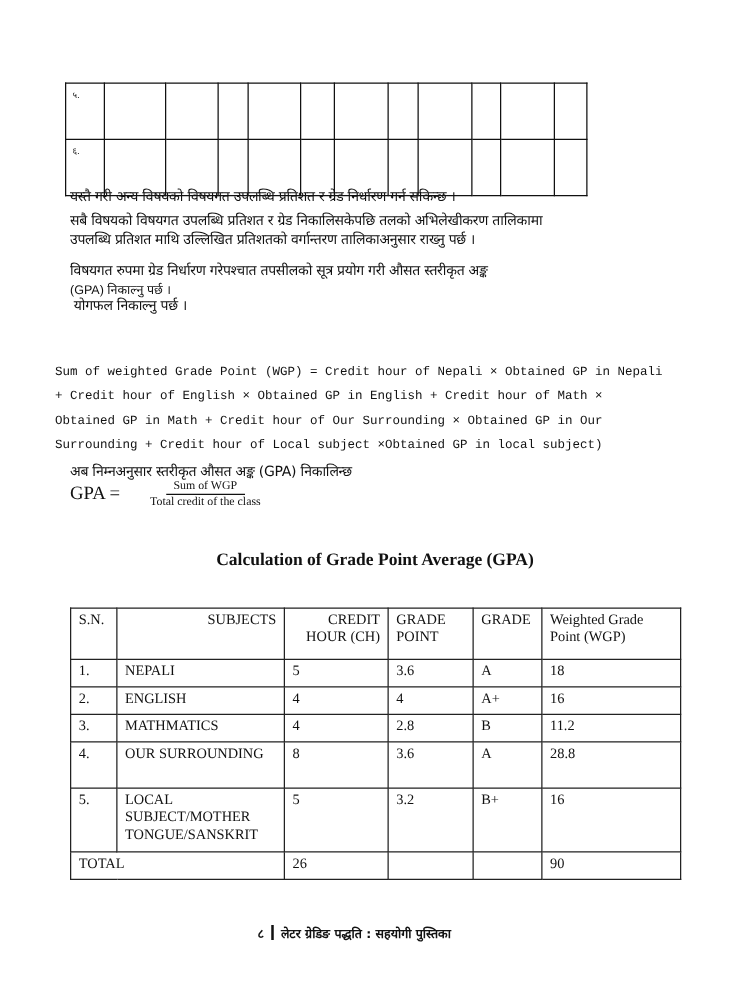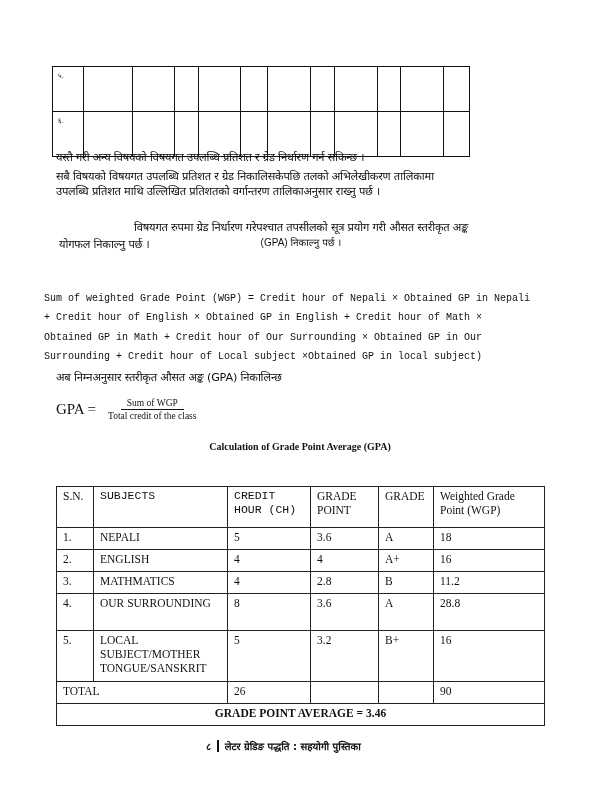--- a/index.html
+++ b/index.html
@@ -26,44 +26,44 @@
     letter-spacing: -0.2px;
   }
   .np .latin { font-family: Liberation Sans, sans-serif; font-size: 10px; letter-spacing: 0; }
 
   .en {
     position: absolute; left: 44px; width: 490px;
     font-family: Liberation Mono, monospace; font-size: 10px; line-height: 19.4px;
   }
 
   .formula {
-    position: absolute; left: 56px; top: 398px;
+    position: absolute; left: 56px; top: 384px;
     display: flex; align-items: center;
     font-family: "Liberation Serif", serif; font-size: 15px;
   }
-  .frac { display: inline-flex; flex-direction: column; align-items: center; margin-left: 8px; }
+  .frac { display: inline-flex; flex-direction: column; align-items: center; margin-left: 20px; }
   .frac .num { font-size: 9.5px; padding: 0 6px 1px; border-bottom: 1px solid #111; }
   .frac .den { font-size: 9.5px; padding: 1px 4px 0; }
 
   .table-title {
     position: absolute; left: 56px; width: 488px; top: 441px; text-align: center;
-    font-family: "Liberation Serif", serif; font-weight: bold; font-size: 10px;
+    font-family: "Liberation Serif", serif; font-weight: bold; font-size: 14px;
   }
 
   .gpa-table {
     position: absolute; left: 56px; top: 466px; width: 488px;
     border-collapse: collapse; table-layout: fixed;
     font-family: "Liberation Serif", serif; font-size: 11.5px; line-height: 14px; margin-top: 20px;
   }
   .gpa-table th, .gpa-table td {
     border: 1px solid #222; vertical-align: top; font-weight: normal;
     padding: 2px 6px 2px 6px; text-align: left;
   }
   .gpa-table th { height: 36px; }
-  .gpa-table th.center { text-align: left; font-family: Liberation Mono, monospace; }
+  .gpa-table th.center { text-align: right; }
   .gpa-table td.r1 { height: 17px; }
   .gpa-table td.r2 { height: 32px; }
   .gpa-table td.r3 { height: 46px; }
   .gpa-table td.total { height: 17px; }
   .gpa-table td.avg { text-align: center; font-weight: bold; height: 17px; }
 
   .footer {
     position: absolute; left: 206px; top: 739px;
     font-family: "DejaVu Sans", sans-serif; font-size: 10px; font-weight: bold;
     display: flex; align-items: center; gap: 6px;
@@ -120,21 +120,21 @@
   </tbody>
 </table>
 
 <div class="np" style="top:150px;">यस्तै गरी अन्य विषयको विषयगत उपलब्धि प्रतिशत र ग्रेड निर्धारण गर्न सकिन्छ ।</div>
 
 <div class="np" style="top:169px;">
   <div>सबै विषयको विषयगत उपलब्धि प्रतिशत र ग्रेड निकालिसकेपछि तलको अभिलेखीकरण तालिकामा</div>
   <div>उपलब्धि प्रतिशत माथि उल्लिखित प्रतिशतको वर्गान्तरण तालिकाअनुसार राख्नु पर्छ ।</div>
 </div>
 
-<div class="np" style="top:220px;text-align:center;">
+<div class="np" style="top:209px;">
   <div>विषयगत रुपमा ग्रेड निर्धारण गरेपश्चात तपसीलको सूत्र प्रयोग गरी औसत स्तरीकृत अङ्क</div>
   <div><span class="latin">(GPA) निकाल्नु पर्छ ।</span></div>
 </div>
 
 <div class="np" style="top:237px;">
   <div style="padding-left:3px;">योगफल निकाल्नु पर्छ ।</div>
 </div>
 
 <div class="en" style="top:289px;">Sum of weighted Grade Point (WGP) = Credit hour of Nepali × Obtained GP in Nepali + Credit hour of English × Obtained GP in English + Credit hour of Math × Obtained GP in Math + Credit hour of Our Surrounding × Obtained GP in Our Surrounding + Credit hour of Local subject ×Obtained GP in local subject)</div>
 
@@ -210,23 +210,20 @@
       <td>B+</td>
       <td>16</td>
     </tr>
     <tr>
       <td class="total" colspan="2">TOTAL</td>
       <td>26</td>
       <td></td>
       <td></td>
       <td>90</td>
     </tr>
-    <tr>
-      <td class="avg" colspan="6">GRADE POINT AVERAGE = 3.46</td>
-    </tr>
   </tbody>
 </table>
 
 <div class="footer">
   <span>८</span>
   <span class="bar"></span>
   <span>लेटर ग्रेडिङ पद्धति : सहयोगी पुस्तिका</span>
 </div>
 
 </body></html>

